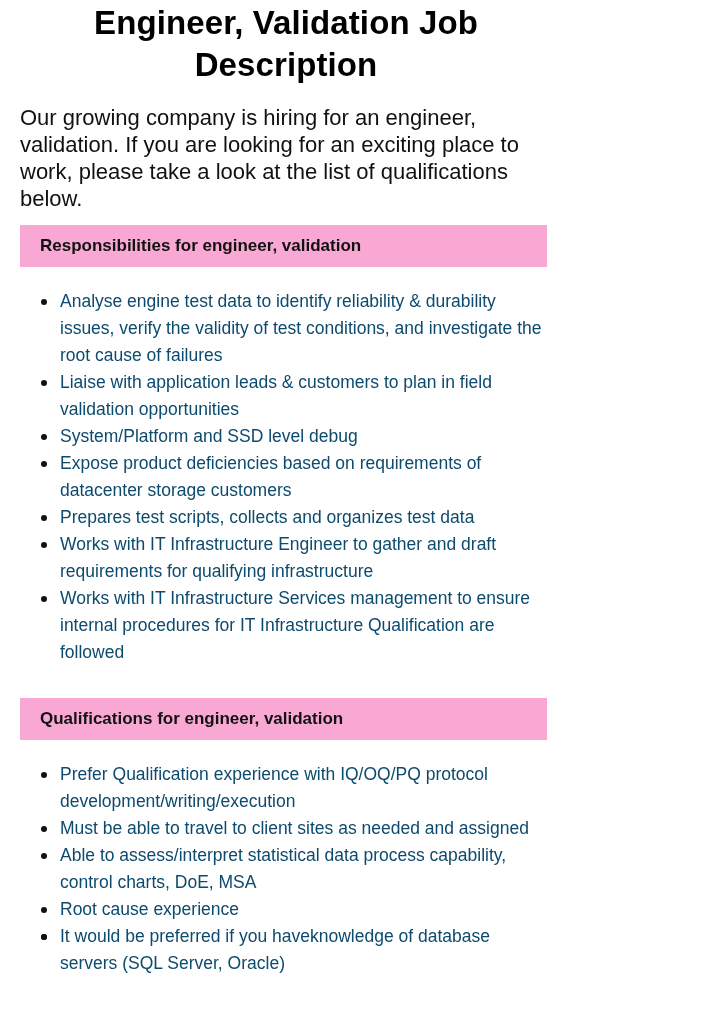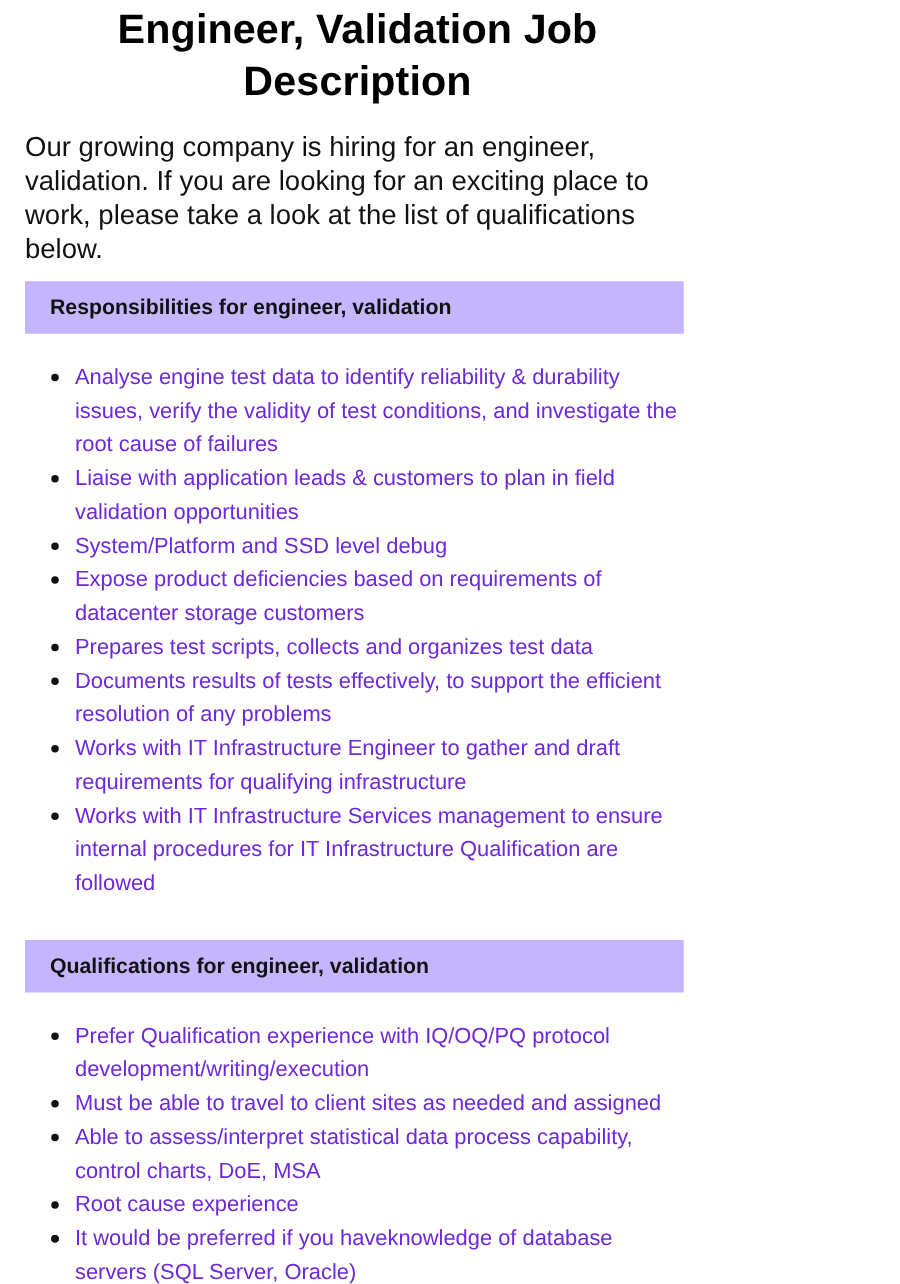--- a/index.html
+++ b/index.html
@@ -30,37 +30,37 @@
     }
     .intro {
       margin: 18px 20px 0 20px;
       font-size: 22px;
       line-height: 27px;
       color: #111111;
     }
     .section-header {
       margin: 13px 25px 0 20px;
       height: 42px;
-      background: #c4b5fd;
+      background: #f9a8d4;
       padding-left: 20px;
       font-size: 17px;
       font-weight: bold;
       line-height: 42px;
       color: #111111;
     }
     ul.items {
       margin: 21px 25px 0 20px;
       padding: 0 0 0 40px;
       list-style: none;
     }
     ul.items li {
       position: relative;
       font-size: 17.5px;
       line-height: 27px;
-      color: #6d28d9;
+      color: #0c4a6e;
     }
     ul.items li .bullet {
       position: absolute;
       left: -19px;
       top: 11px;
       width: 6px;
       height: 6px;
       border-radius: 50%;
       background: #111111;
     }
@@ -77,21 +77,20 @@
   <p class="intro">Our growing company is hiring for an engineer, validation. If you are looking for an exciting place to work, please take a look at the list of qualifications below.</p>
 
   <div class="section-header">Responsibilities for engineer, validation</div>
 
   <ul class="items">
     <li><span class="bullet"></span><span>Analyse engine test data to identify reliability &amp; durability issues, verify the validity of test conditions, and investigate the root cause of failures</span></li>
     <li><span class="bullet"></span><span>Liaise with application leads &amp; customers to plan in field validation opportunities</span></li>
     <li><span class="bullet"></span><span>System/Platform and SSD level debug</span></li>
     <li><span class="bullet"></span><span>Expose product deficiencies based on requirements of datacenter storage customers</span></li>
     <li><span class="bullet"></span><span>Prepares test scripts, collects and organizes test data</span></li>
-    <li><span class="bullet"></span><span>Documents results of tests effectively, to support the efficient resolution of any problems</span></li>
     <li><span class="bullet"></span><span>Works with IT Infrastructure Engineer to gather and draft requirements for qualifying infrastructure</span></li>
     <li><span class="bullet"></span><span>Works with IT Infrastructure Services management to ensure internal procedures for IT Infrastructure Qualification are followed</span></li>
   </ul>
 
   <div class="section-header quals-header">Qualifications for engineer, validation</div>
 
   <ul class="items">
     <li><span class="bullet"></span><span>Prefer Qualification experience with IQ/OQ/PQ protocol development/writing/execution</span></li>
     <li><span class="bullet"></span><span>Must be able to travel to client sites as needed and assigned</span></li>
     <li><span class="bullet"></span><span>Able to assess/interpret statistical data process capability, control charts, DoE, MSA</span></li>

